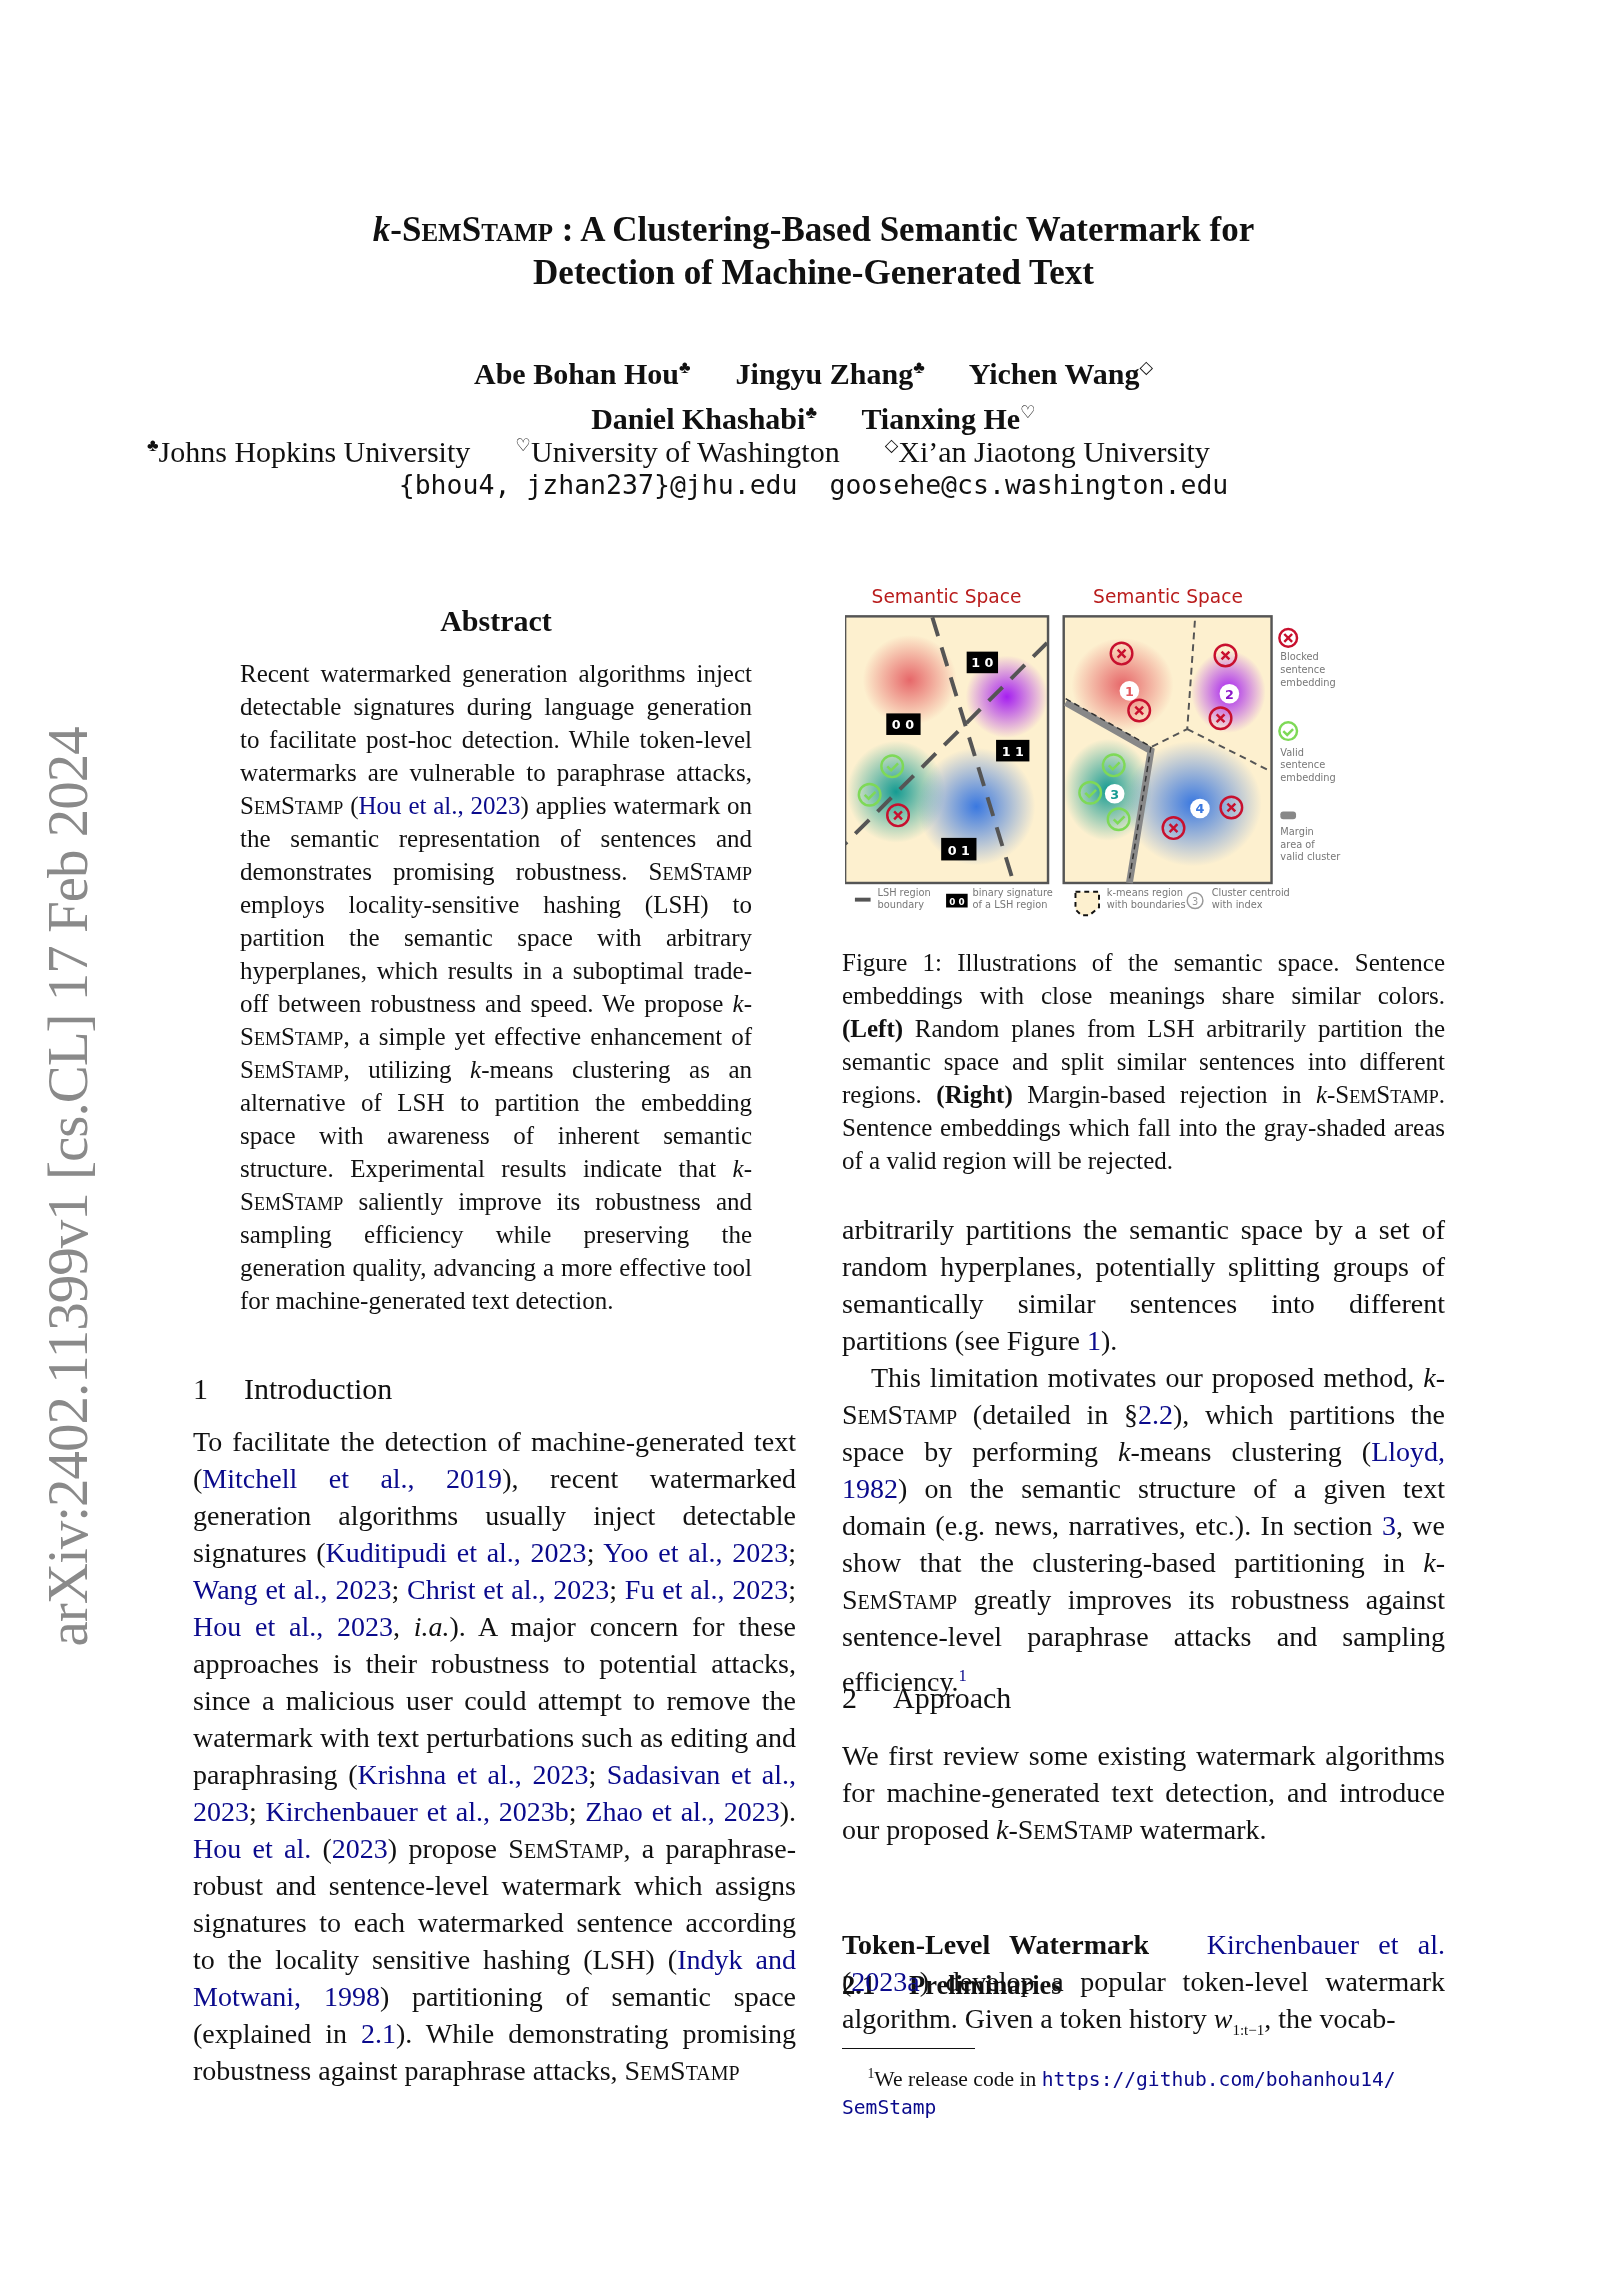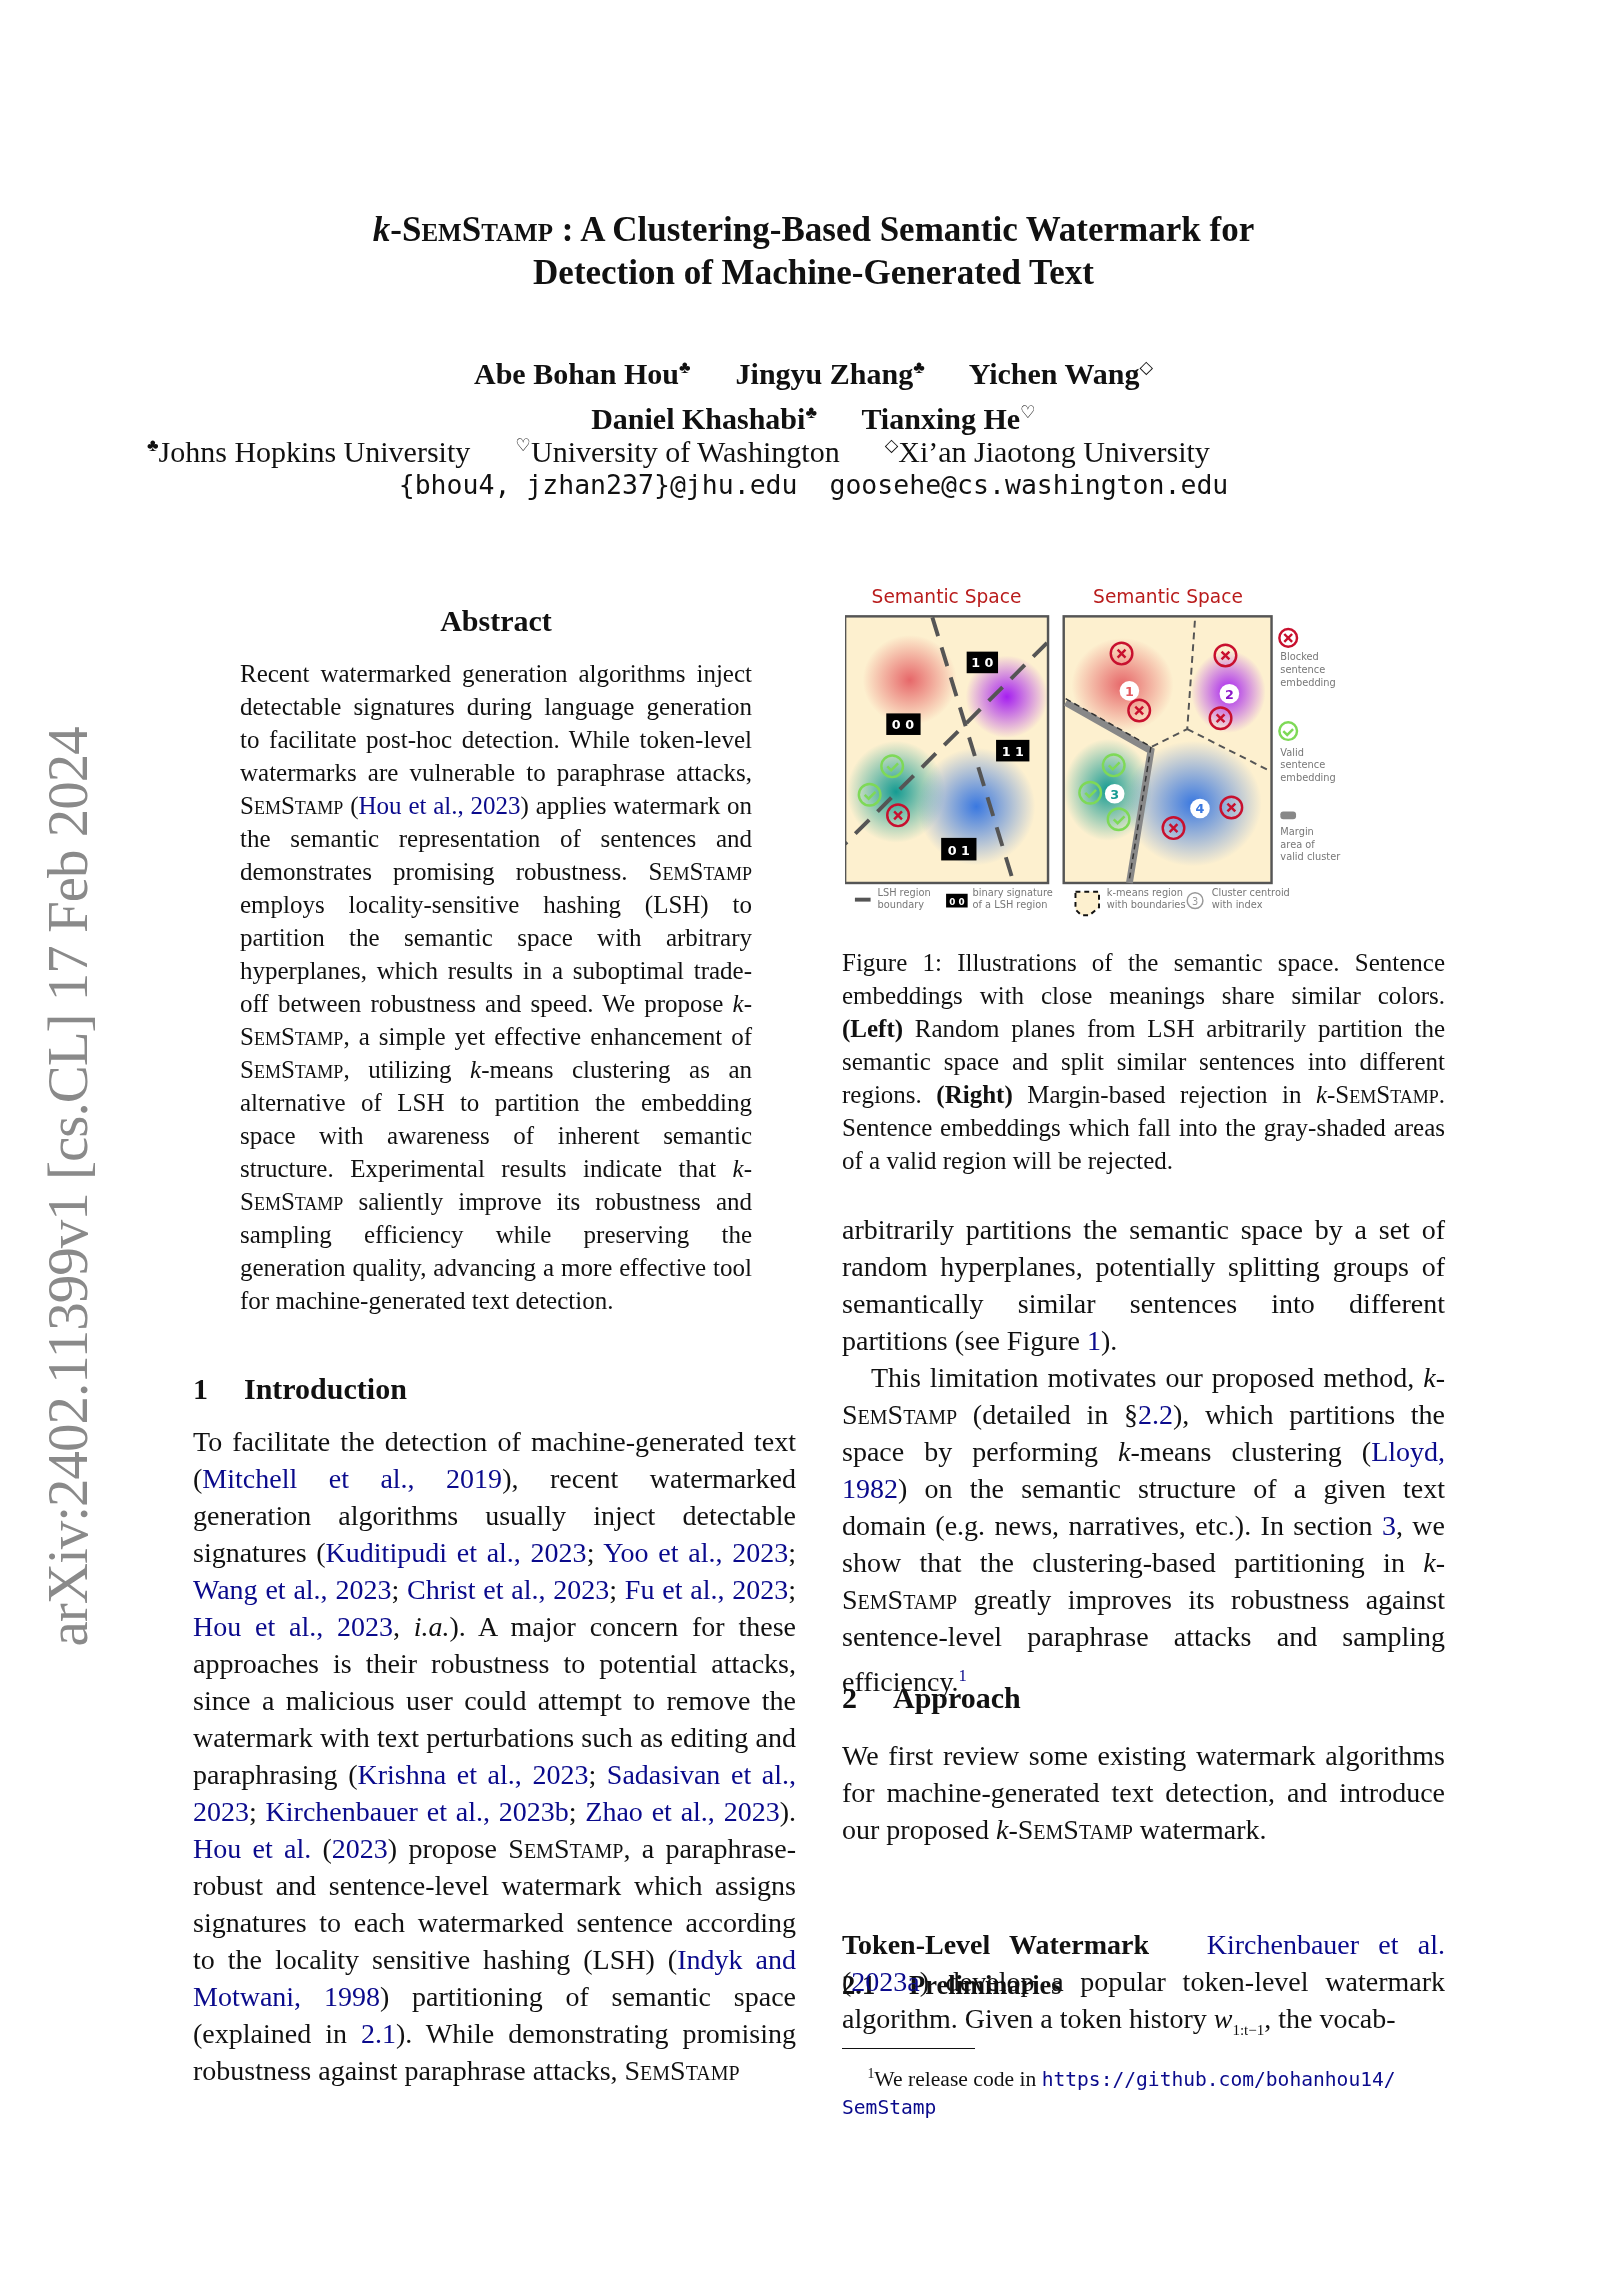--- a/index.html
+++ b/index.html
@@ -17,21 +17,21 @@
   .affil sup { font-size: 17.6px; }
   .emails { left: 196px; width: 1235px; top: 469px; text-align: center;
             font-family: "DejaVu Sans Mono", "Liberation Mono", monospace; font-size: 26.5px; }
   .arxiv { left: -377px; top: 1176px; width: 882px; height: 59px; transform: rotate(-90deg);
            font-size: 57px; color: #8a8a8a; white-space: nowrap; text-align: center; letter-spacing: -1px; }
 
   .col-left { left: 193px; width: 603px; }
   .col-right { left: 842px; width: 603px; }
   .h-abstract { top: 604px; left: 240px; width: 512px; text-align: center; font-size: 30px; font-weight: bold; }
   .abstract { left: 240px; width: 512px; top: 657px; font-size: 25px; line-height: 33px; text-align: justify; }
-  .sec-h { font-size: 30px; font-weight: bold; }
+  .sec-h { font-size: 30px; font-weight: normal; }
   .sec-h .num { display: inline-block; width: 51px; }
   .subsec-h { font-size: 26.5px; font-weight: bold; }
   .subsec-h .num { display: inline-block; width: 67px; }
   .body { font-size: 28px; line-height: 37px; text-align: justify; }
   .body p { margin: 0; }
   .indent { text-indent: 29px; }
   .caption { font-size: 25px; line-height: 33px; text-align: justify; }
 
   .figure { left: 845px; top: 584px; width: 608px; height: 348px; }
   .fig-panel-title { font-family: "DejaVu Sans", sans-serif; font-size: 18.6px; color: #b91c1c; text-align: center; }

